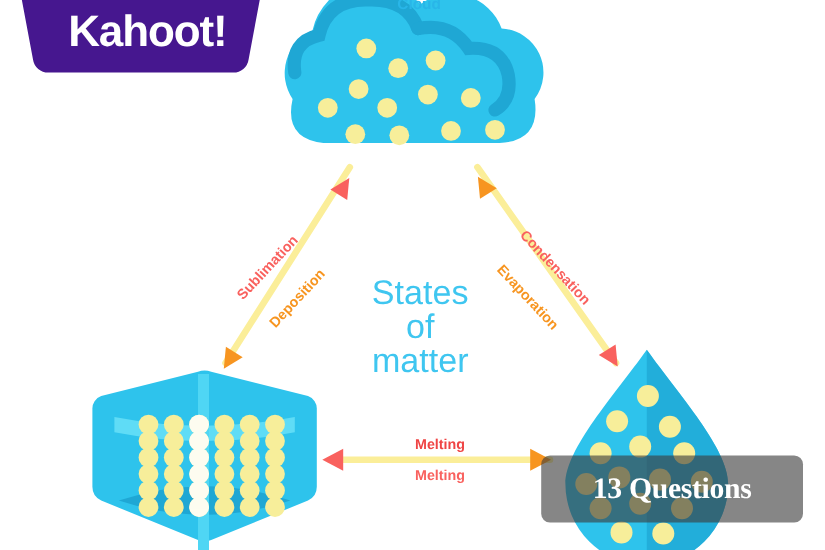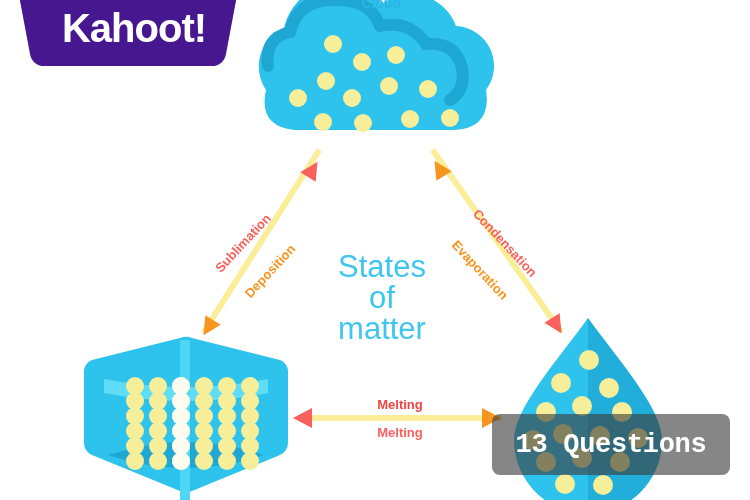--- a/index.html
+++ b/index.html
@@ -52,21 +52,21 @@
     z-index: 50;
     display: flex;
     align-items: center;
     justify-content: center;
   }
   #questions-badge .badge-text {
     color: #ffffff;
     font-size: 27px;
     font-weight: bold;
     letter-spacing: -0.3px;
-    font-family: Liberation Mono, monospace;
+    font-family: Liberation Serif, serif;
     white-space: nowrap;
   }
 
   
   .diagram-label {
     position: absolute;
     white-space: nowrap;
     font-family: "Liberation Sans", sans-serif;
     font-weight: bold;
     font-size: 13px;

